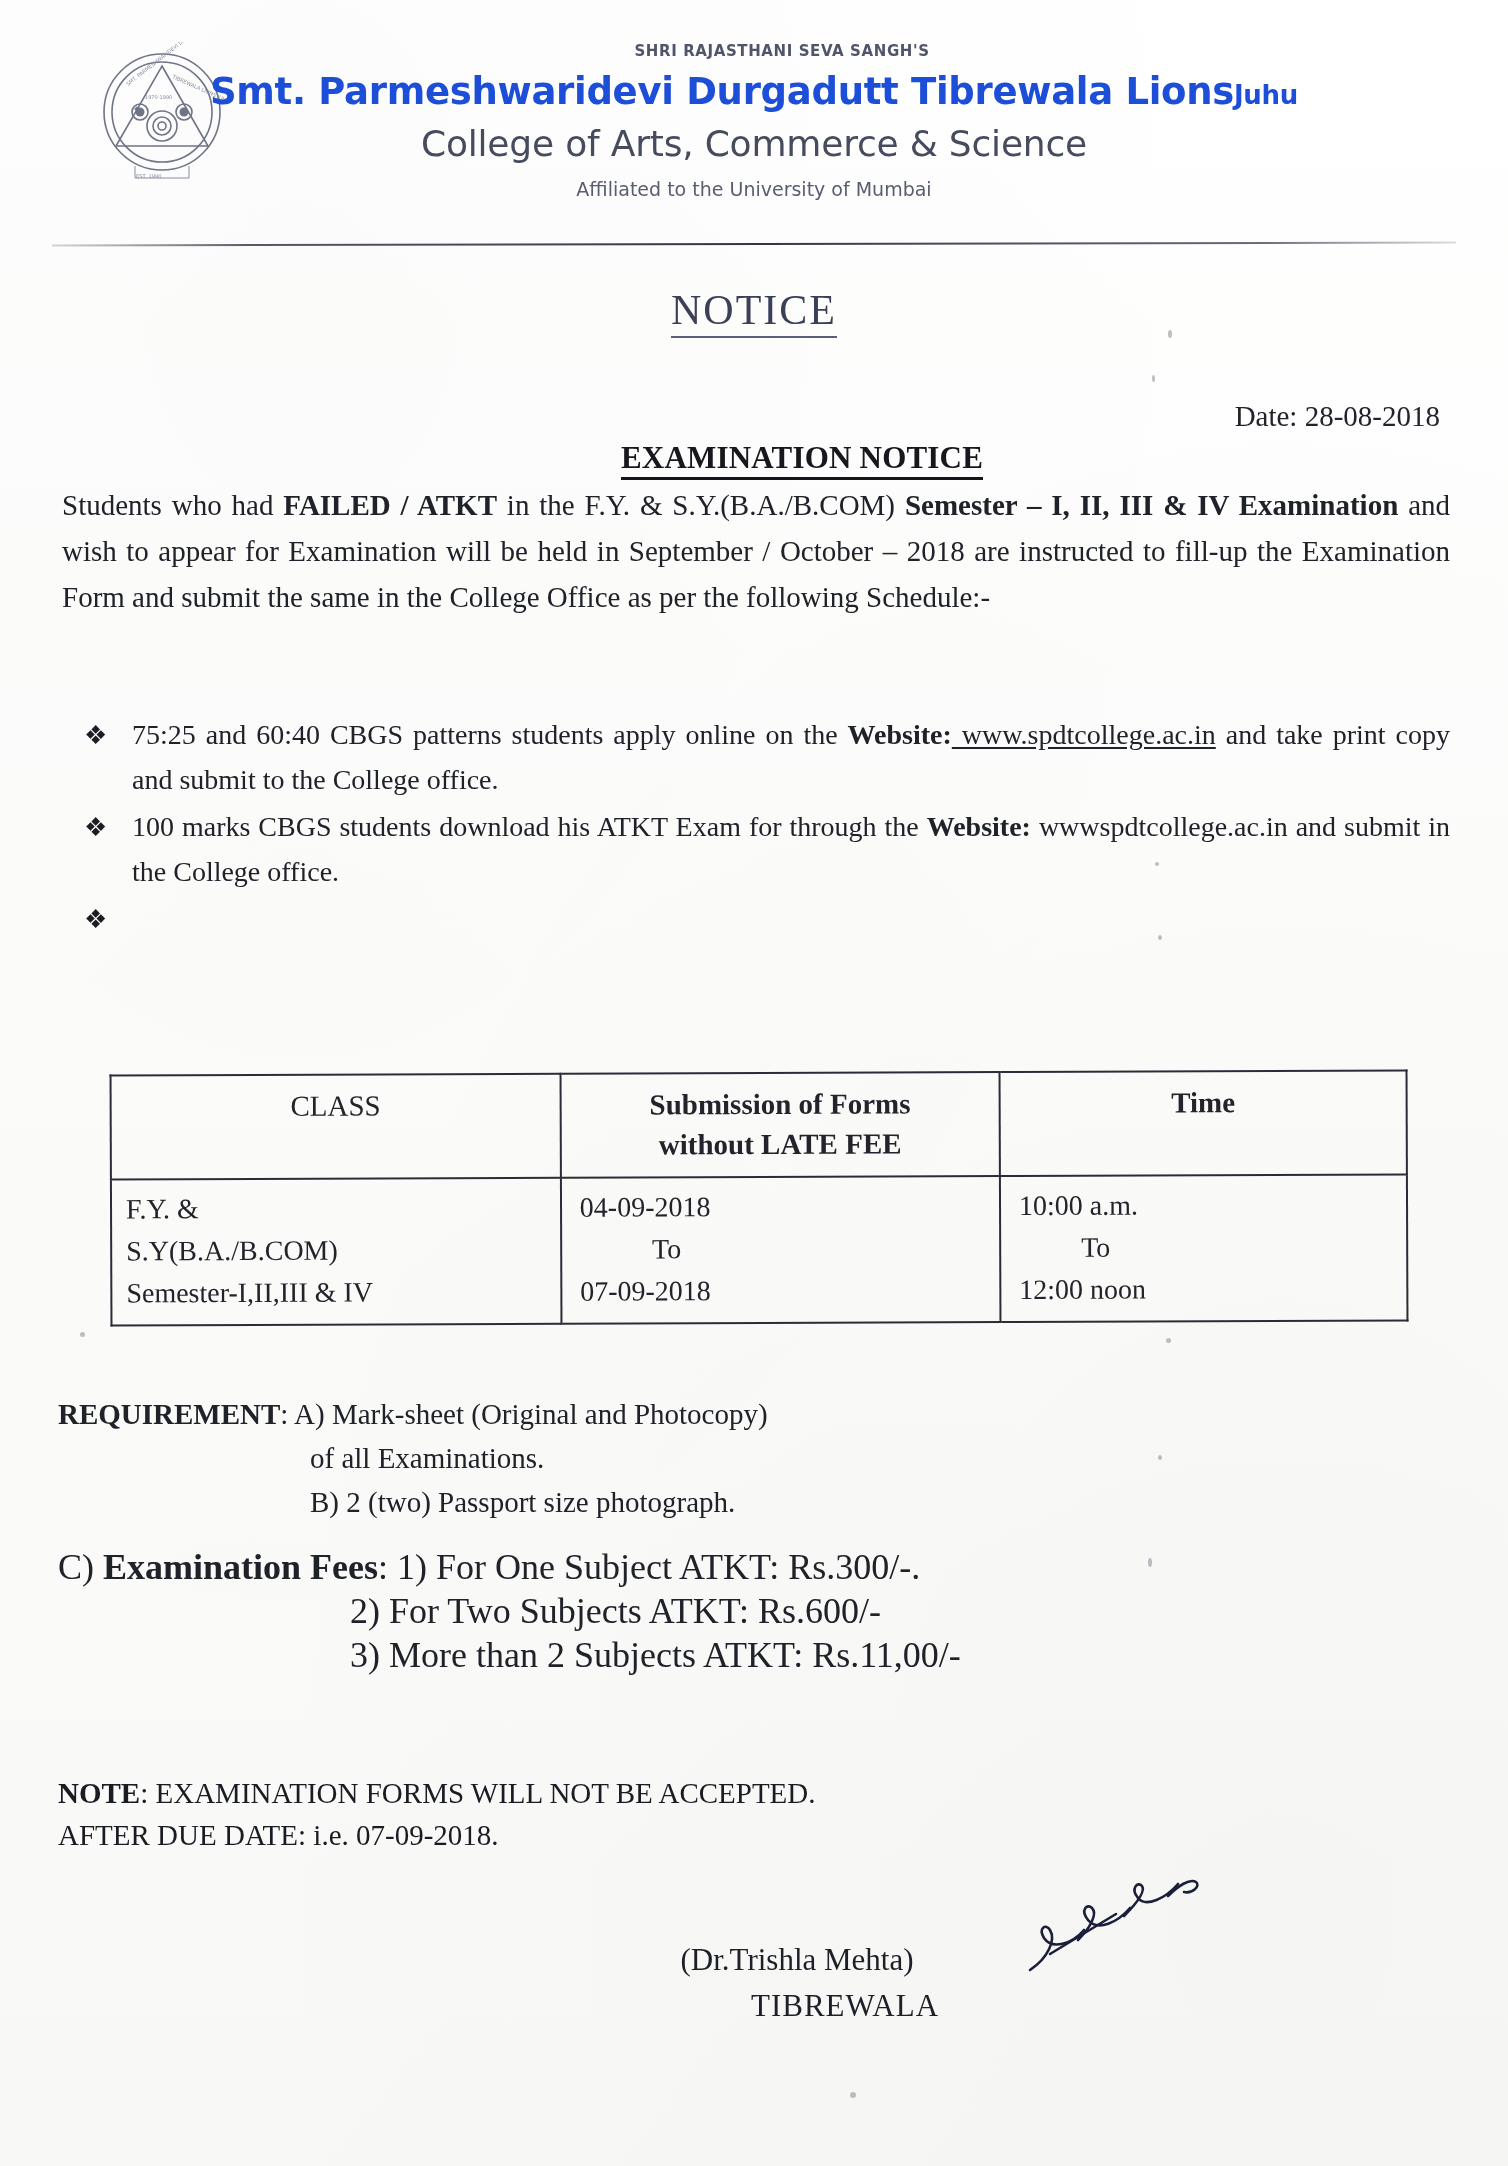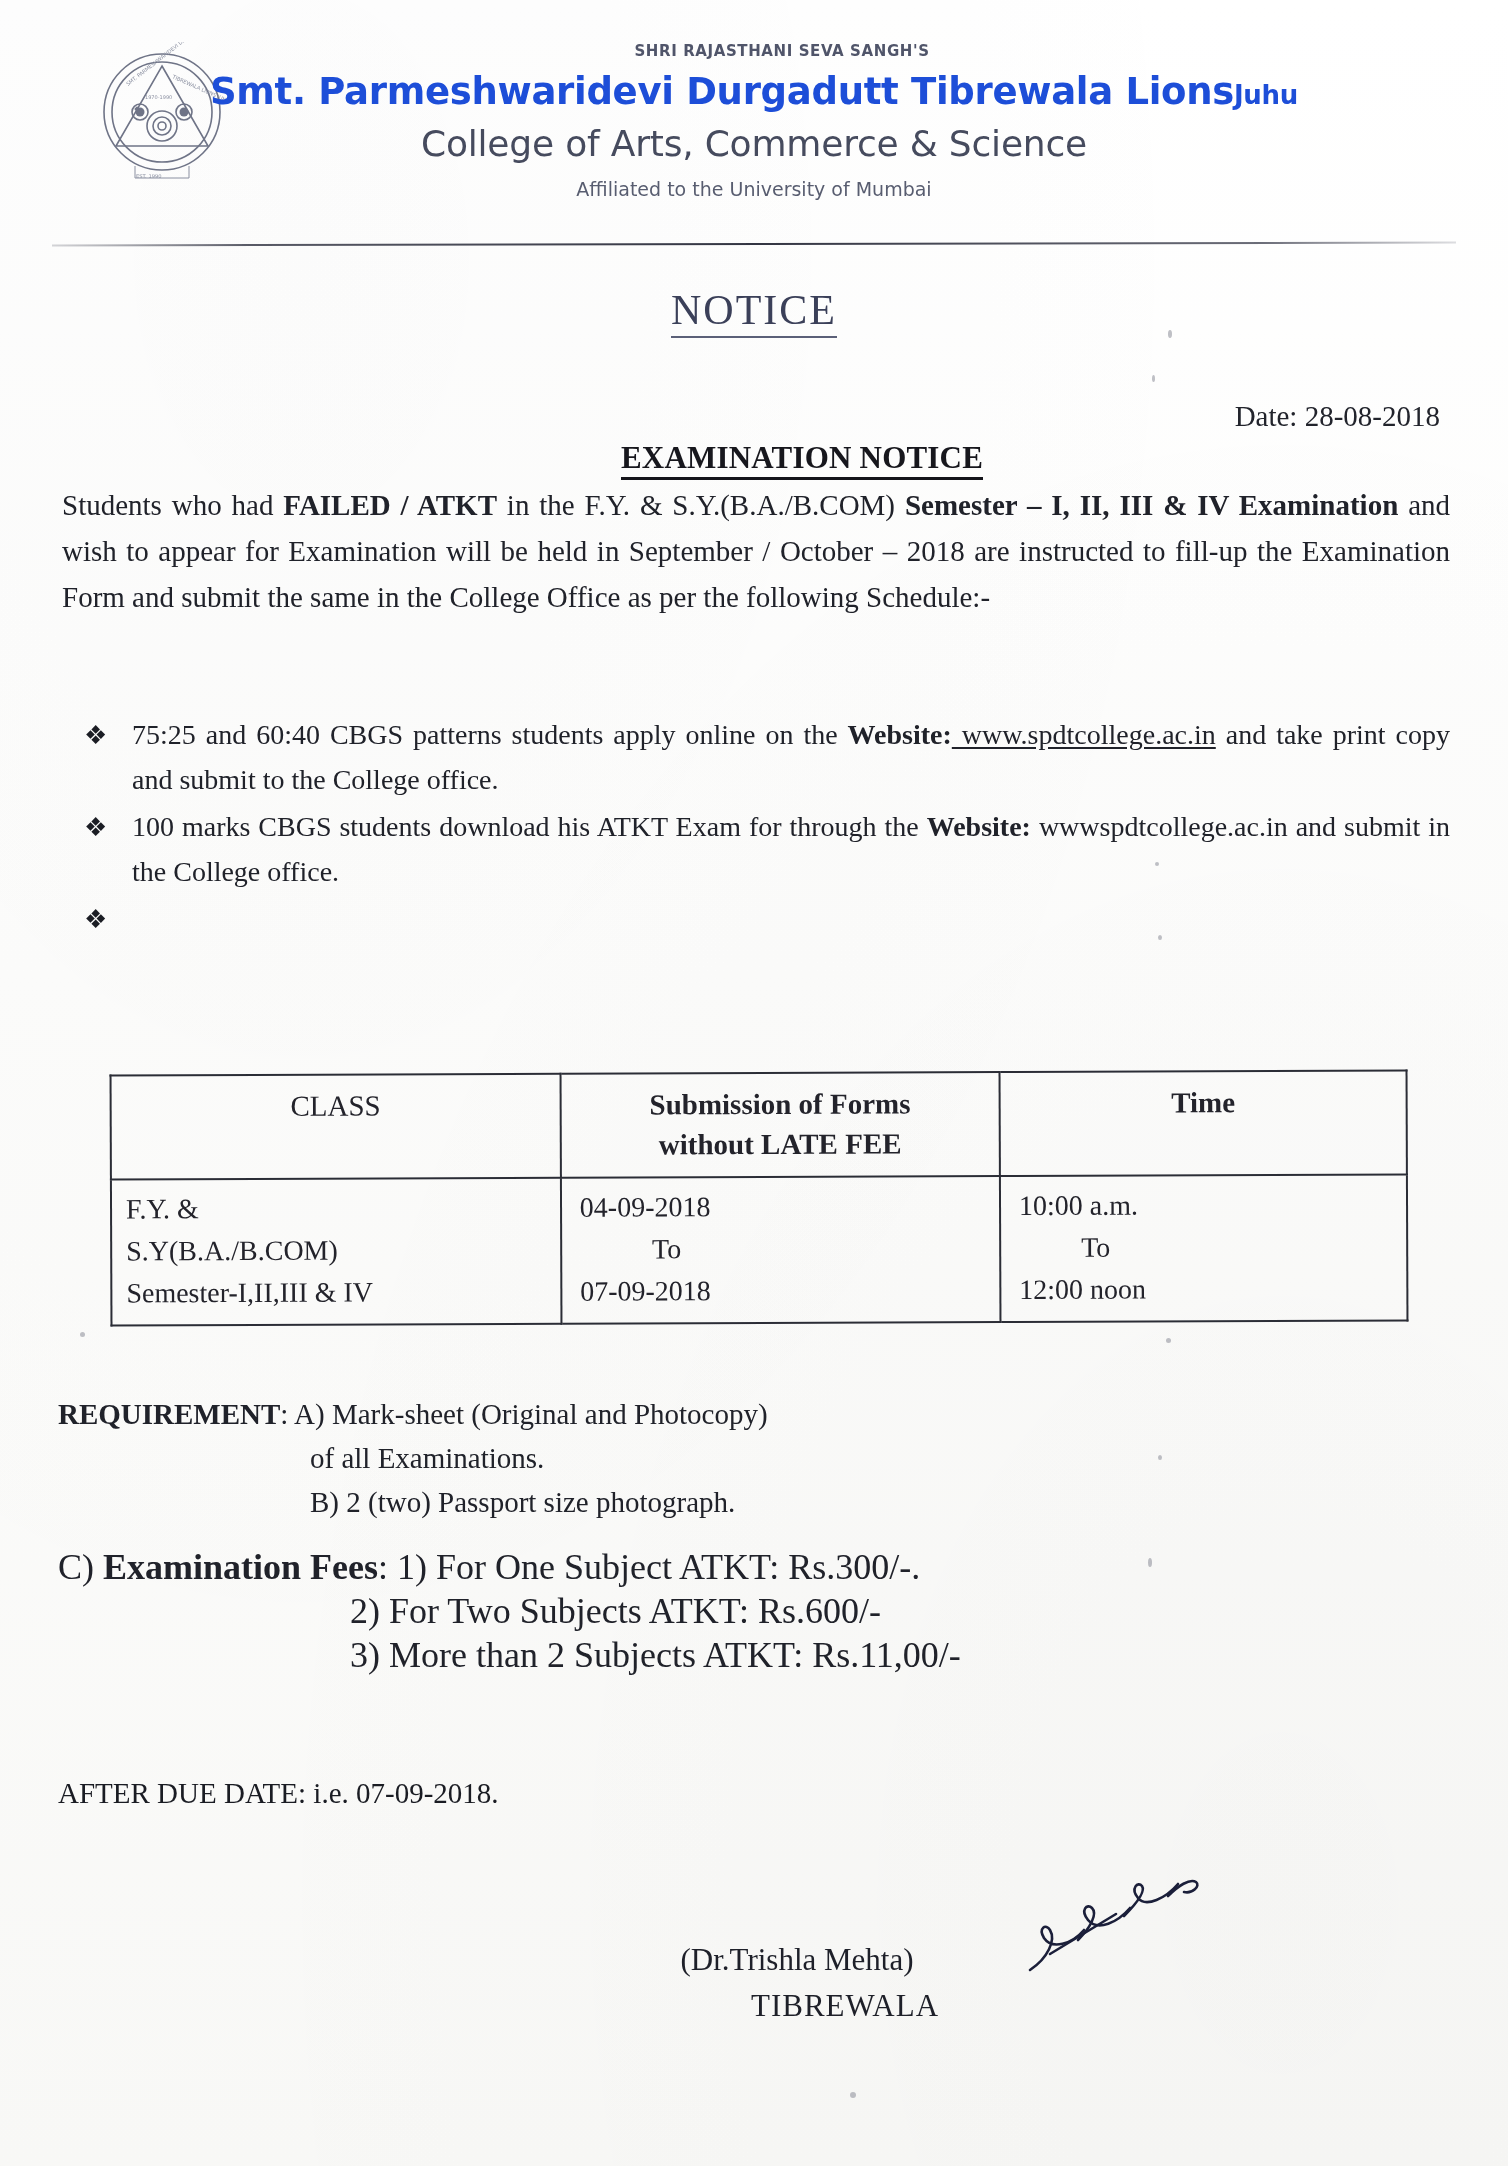--- a/index.html
+++ b/index.html
@@ -386,20 +386,21 @@
     <div class="indent-a">B) 2 (two) Passport size photograph.</div>
   </div>
 
   <div id="fees-block">
     <div><span>C) </span><span class="b">Examination Fees</span><span>: 1) For One Subject ATKT: Rs.300/-.</span></div>
     <div class="indent-f">2) For Two Subjects ATKT: Rs.600/-</div>
     <div class="indent-f">3) More than 2 Subjects ATKT: Rs.11,00/-</div>
   </div>
 
   <div id="note-block">
+    <div><span class="b">NOTE</span><span>: EXAMINATION FORMS WILL NOT BE ACCEPTED.</span></div>
     <div>AFTER DUE DATE: i.e. 07-09-2018.</div>
   </div>
 
   <div id="signature-mark">
     <svg viewBox="0 0 190 110" width="190" height="110" aria-hidden="true">
       <g fill="none" stroke="#1b1f3a" stroke-width="2.6" stroke-linecap="round">
         <path d="M10 100 C 28 88, 36 70, 30 60 C 26 53, 18 58, 24 68 C 32 80, 52 74, 64 60"></path>
         <path d="M58 70 C 70 58, 78 44, 72 38 C 67 33, 60 40, 68 50 C 78 62, 98 52, 110 38"></path>
         <path d="M104 46 C 116 34, 126 22, 122 16 C 118 11, 110 18, 118 28 C 126 38, 146 28, 158 14"></path>
         <path d="M148 26 C 158 16, 170 8, 176 12 C 181 16, 172 24, 164 22"></path>

